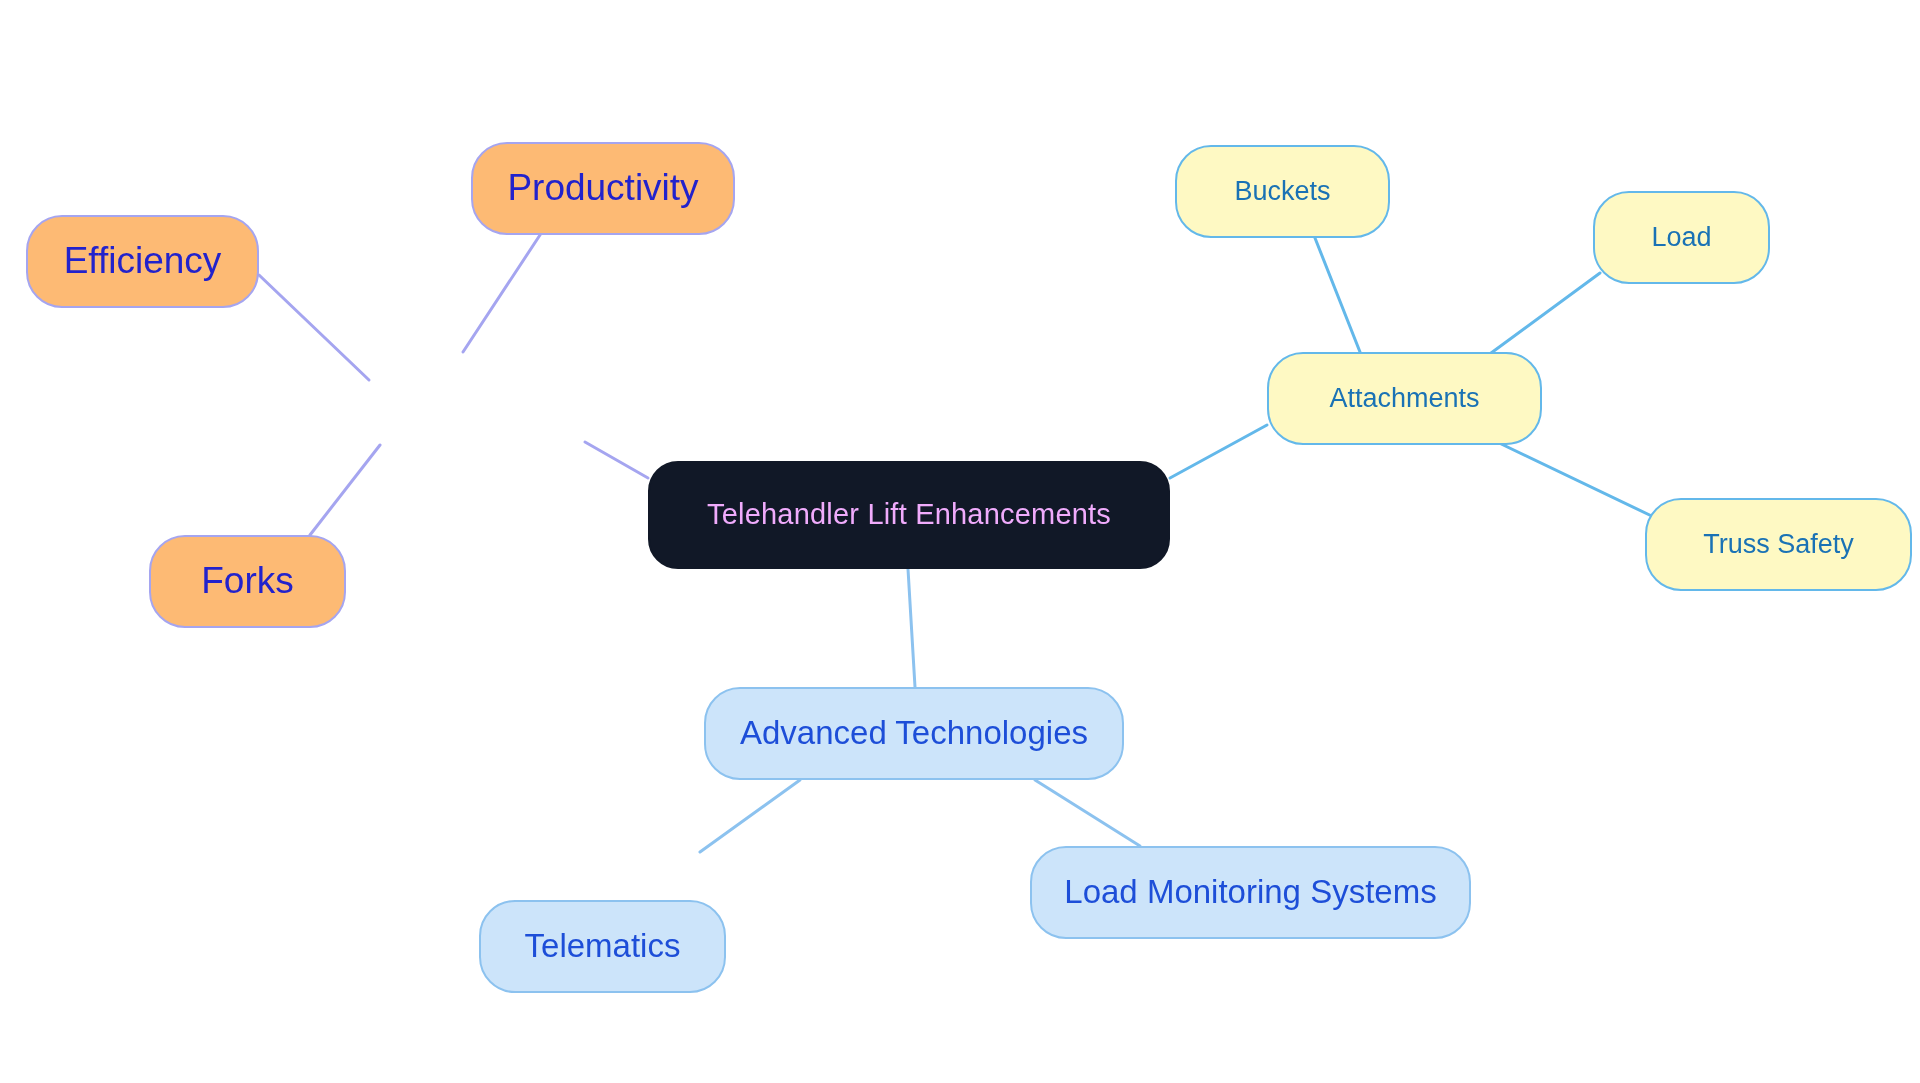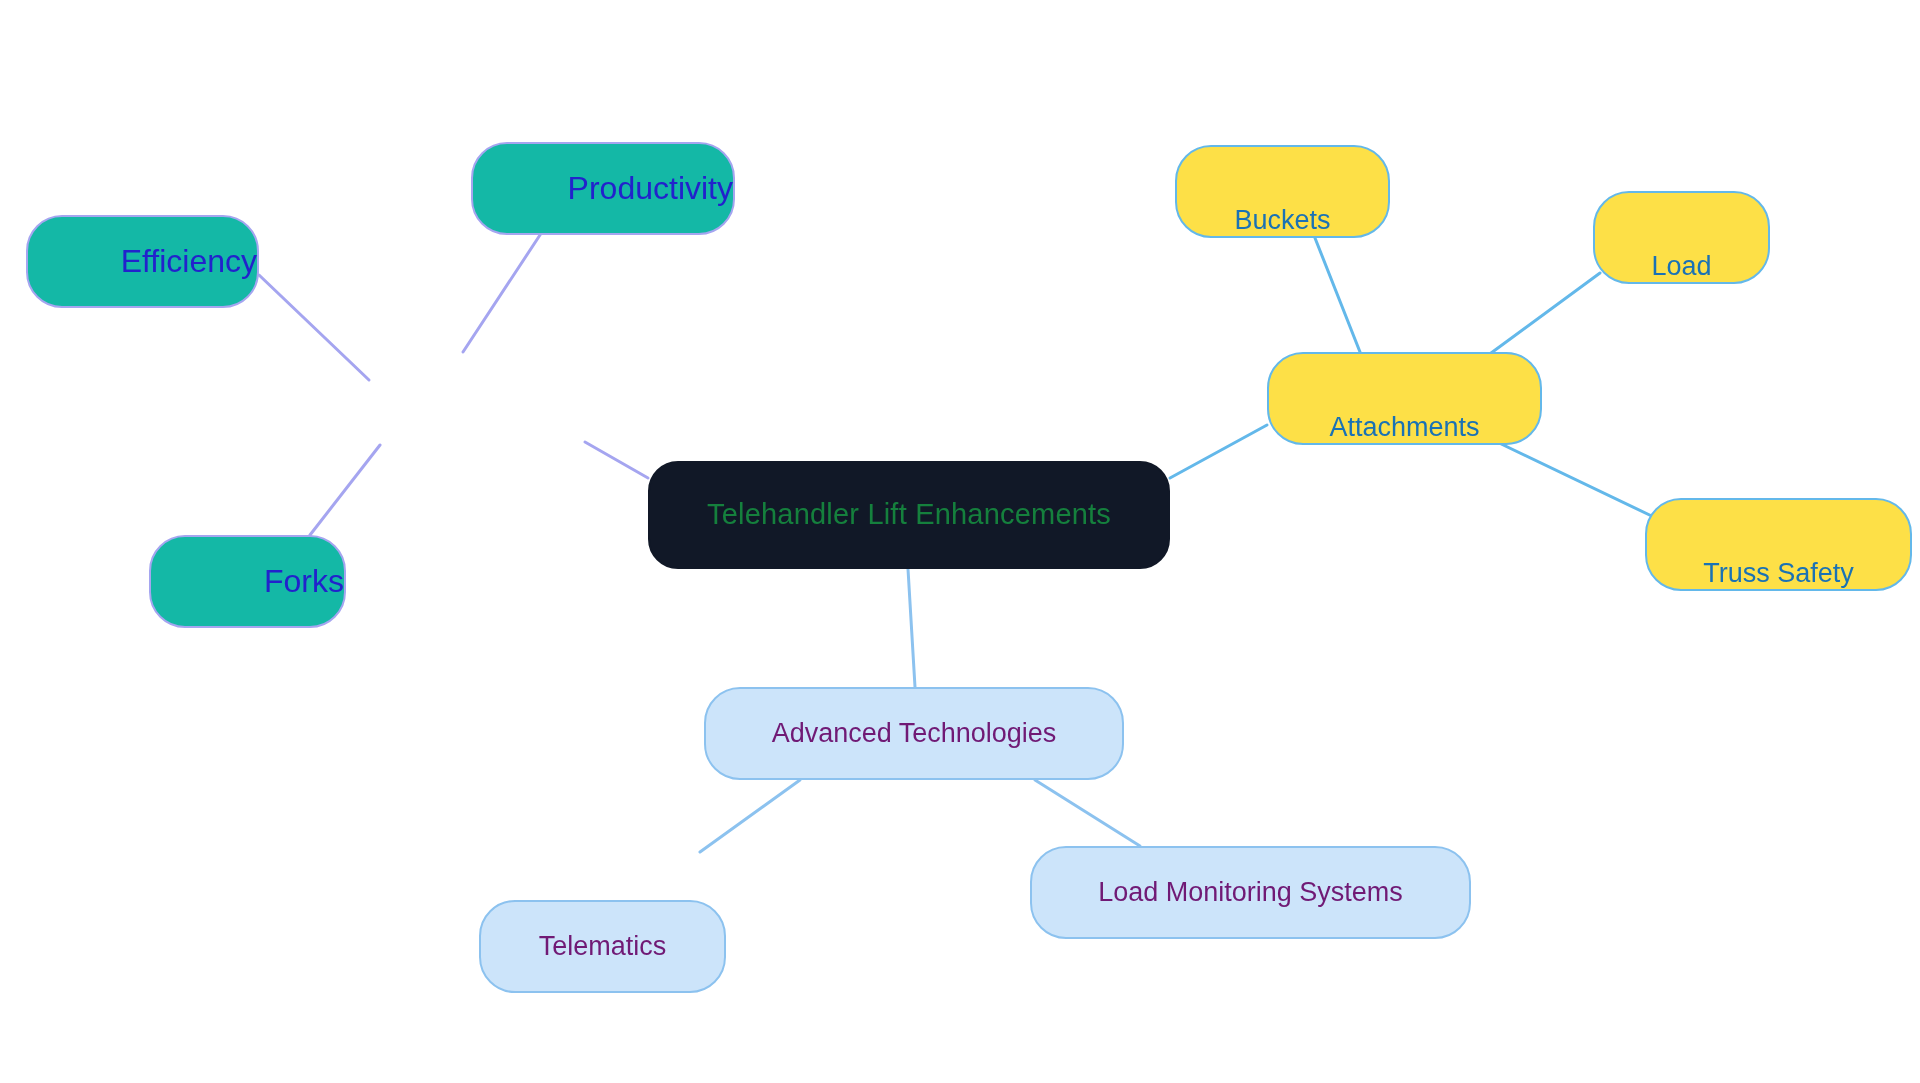--- a/index.html
+++ b/index.html
@@ -35,47 +35,45 @@
     justify-content: center;
     text-align: center;
     white-space: nowrap;
     border-style: solid;
     border-width: 2px;
     line-height: 1.1;
   }
   .node-root {
     background: #111827;
     border-color: #111827;
-    color: #15803d;
+    color: #f0abfc;
     border-radius: 30px;
     font-size: 29px;
     letter-spacing: 0.2px;
   }
   .node-purple {
-    background: #14b8a6;
+    background: #fdba74;
     border-color: #a5a5f0;
     color: #2222cc;
     border-radius: 36px;
-    font-size: 32px;
-    justify-content: flex-end;
+    font-size: 37px;
   }
   .node-blue {
-    background: #fde047;
+    background: #fef9c3;
     border-color: #63b8ea;
     color: #1a72b5;
     border-radius: 36px;
     font-size: 27px;
-    align-items: flex-end;
   }
   .node-paleblue {
     background: #cce4fa;
     border-color: #8cc2ef;
-    color: #701a75;
+    color: #1d4ed8;
     border-radius: 36px;
-    font-size: 27px;
+    font-size: 33px;
     text-align: center;
   }
 </style>
 </head>
 <body>
 
 <div id="mindmap-canvas">
 
   <svg id="edge-layer" viewBox="0 0 1920 1083">
       <line x1="648" y1="478" x2="585" y2="442" stroke="#a5a5f0" stroke-width="3" stroke-linecap="round"></line>

